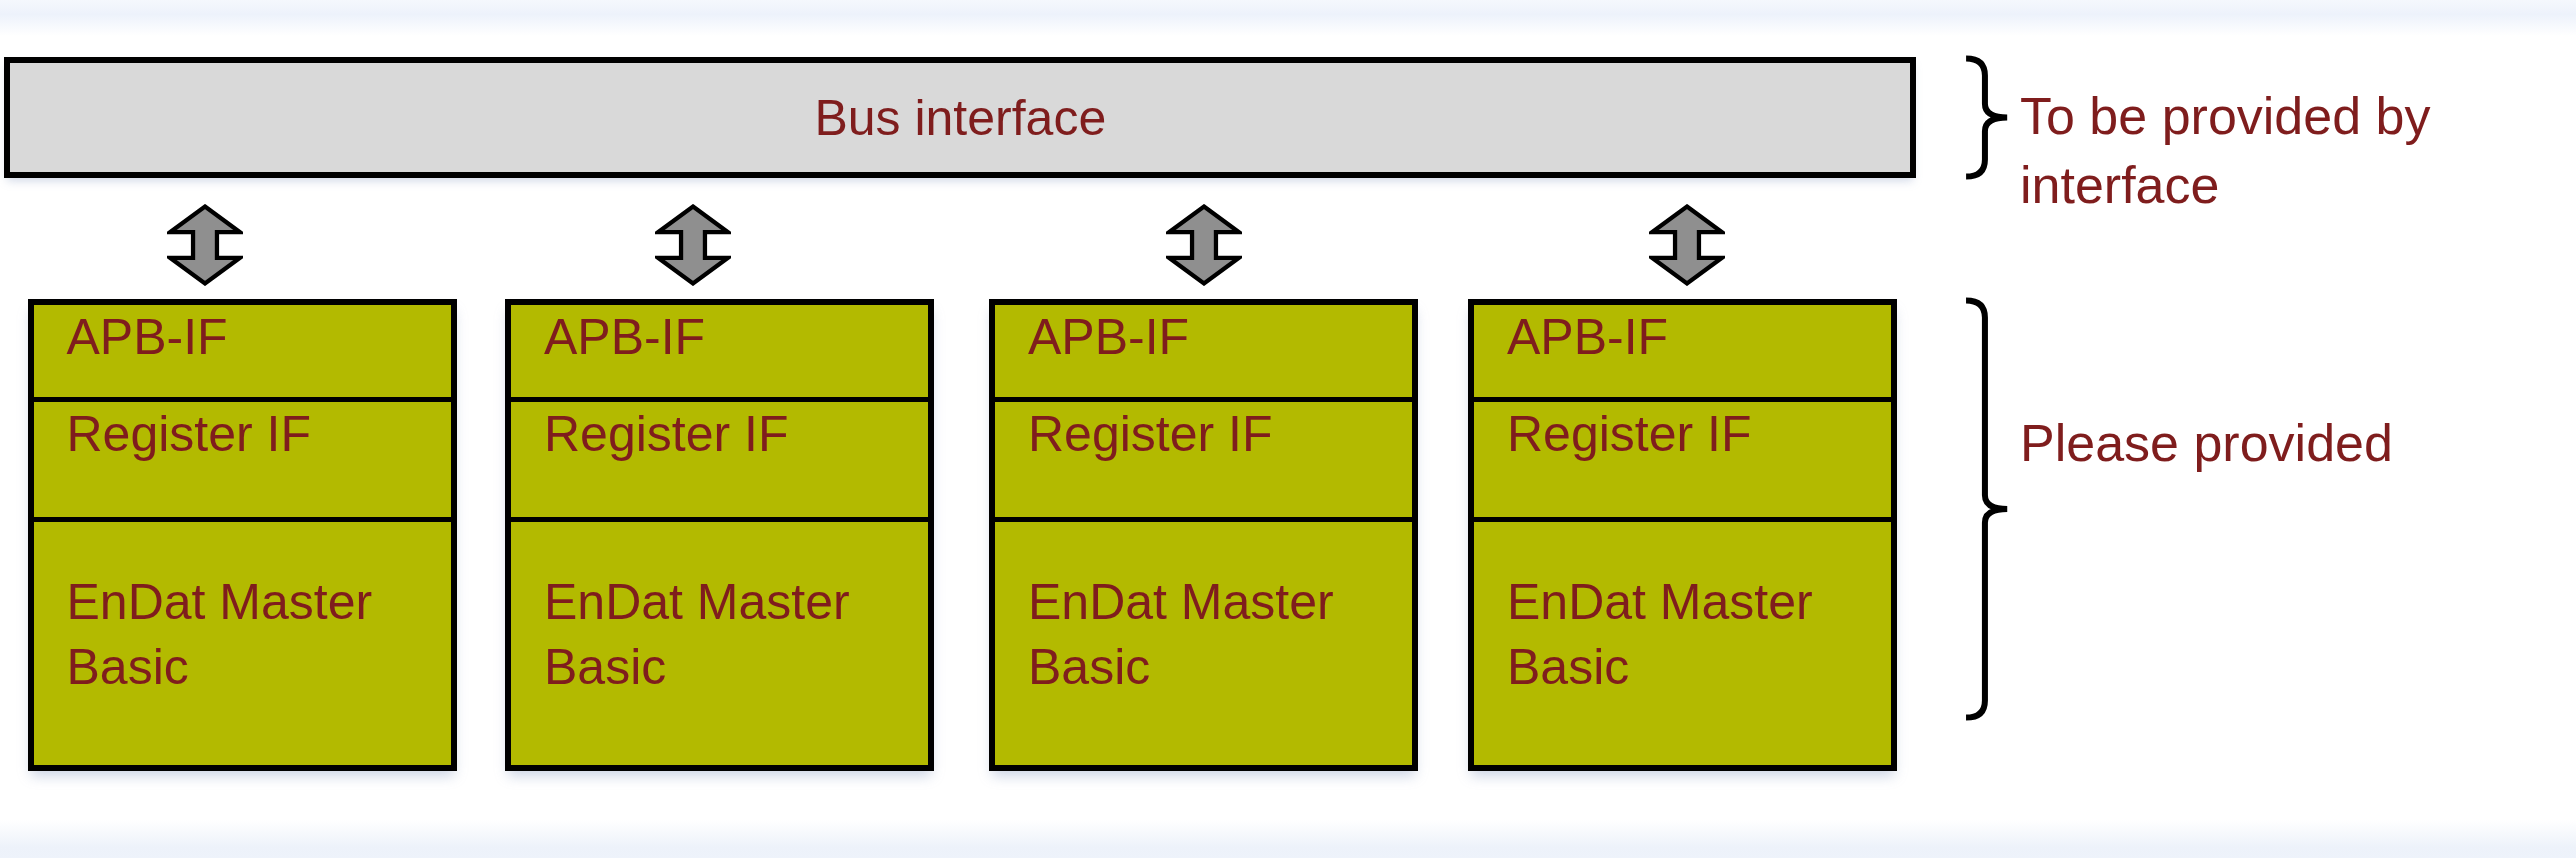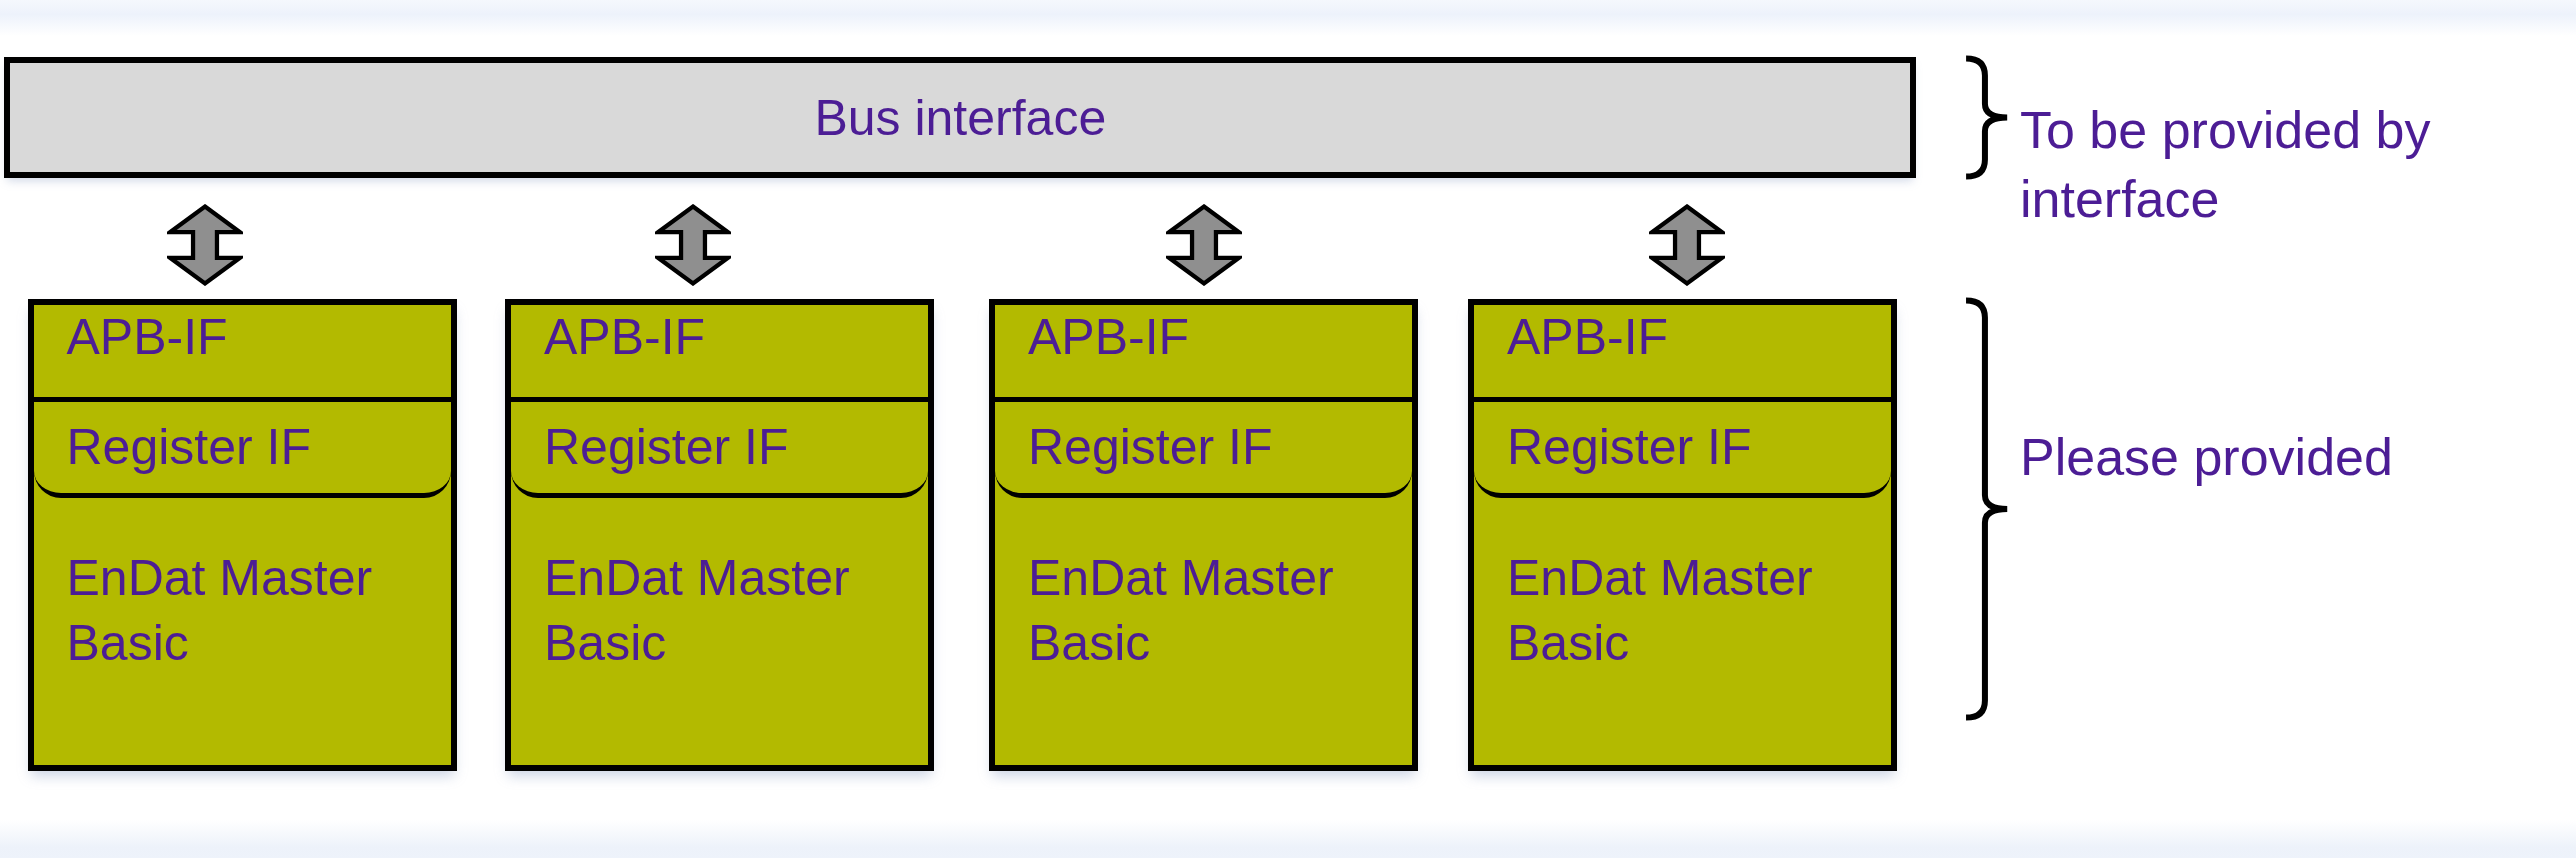--- a/index.html
+++ b/index.html
@@ -2,21 +2,21 @@
 <html style="font-size:13.7px"><head>
 <meta charset="utf-8">
 <style>
   html,body { margin:0; padding:0; background:#ffffff; }
   .stage {
     position:relative;
     width:2576px; height:859px;
     background:#ffffff;
     overflow:hidden;
     font-family:"Liberation Sans", sans-serif;
-    color:#4c1d95;
+    color:#7f1d1d;
   }
   .band-top {
     position:absolute; left:0; top:0; width:2576px; height:36px;
     background:linear-gradient(180deg,#f5f8fd 0%, #edf2fb 40%, #ffffff 100%);
   }
   .band-bottom {
     position:absolute; left:0; bottom:0; width:2576px; height:39px;
     background:linear-gradient(180deg,#ffffff 0%, #edf2fa 70%, #eef3fb 100%);
   }
   .bus-bar {
@@ -45,33 +45,32 @@
   .seg {
     box-sizing:border-box;
     padding-left:33px; padding-right:17px;
     font-size:50px; line-height:65px;
   }
   .seg-apb {
     height:97px; border-bottom:5.2px solid #000;
     display:flex; 
   }
   .seg-reg {
-    height:96px; border-bottom:5.2px solid #000;
-    display:flex; align-items:center;border-radius:27px;
+    height:120px; border-bottom:5.2px solid #000;
+    display:flex; align-items:flex-start;
   }
   .seg-endat {
     flex:1; padding-top:48px;
   }
   .brace { position:absolute; }
   .brace svg { display:block; }
   .note {
     position:absolute;
     font-size:52px; line-height:69px;
     white-space:nowrap;
-    margin-top:14px;
   }
   .note-top { left:2020px; top:82px; }
   .note-bottom { left:2020px; top:409px; }
 </style>
 </head>
 <body>
 
 <div class="stage">
 
   <div class="band-top"></div>

